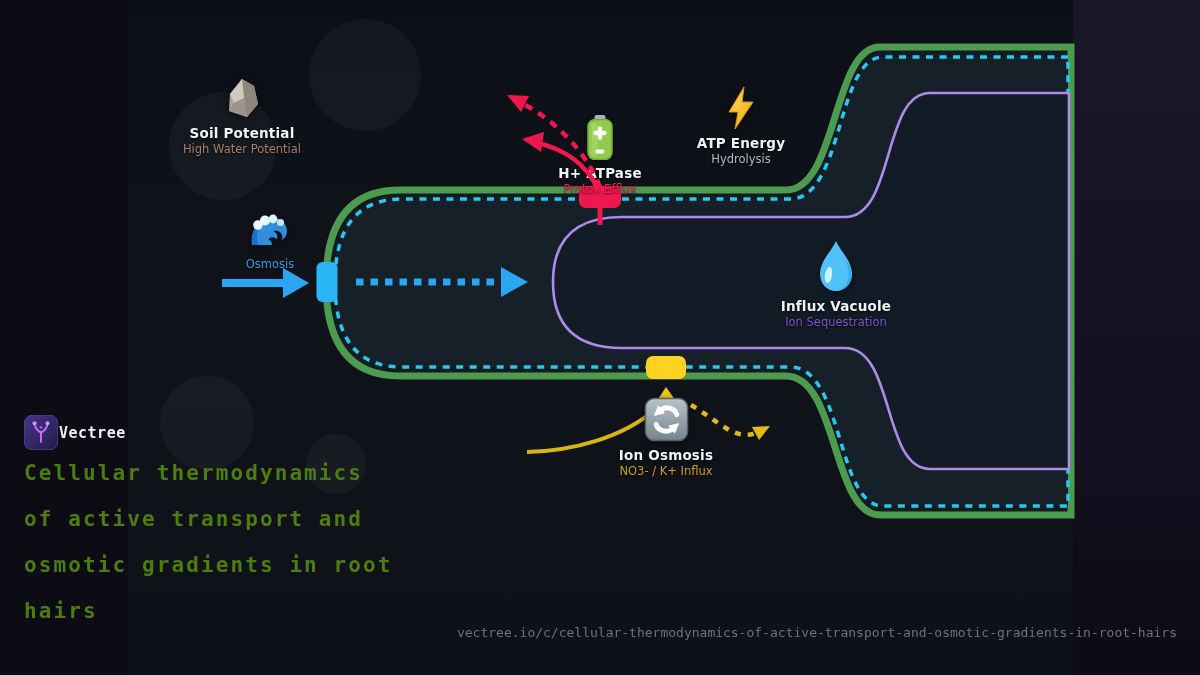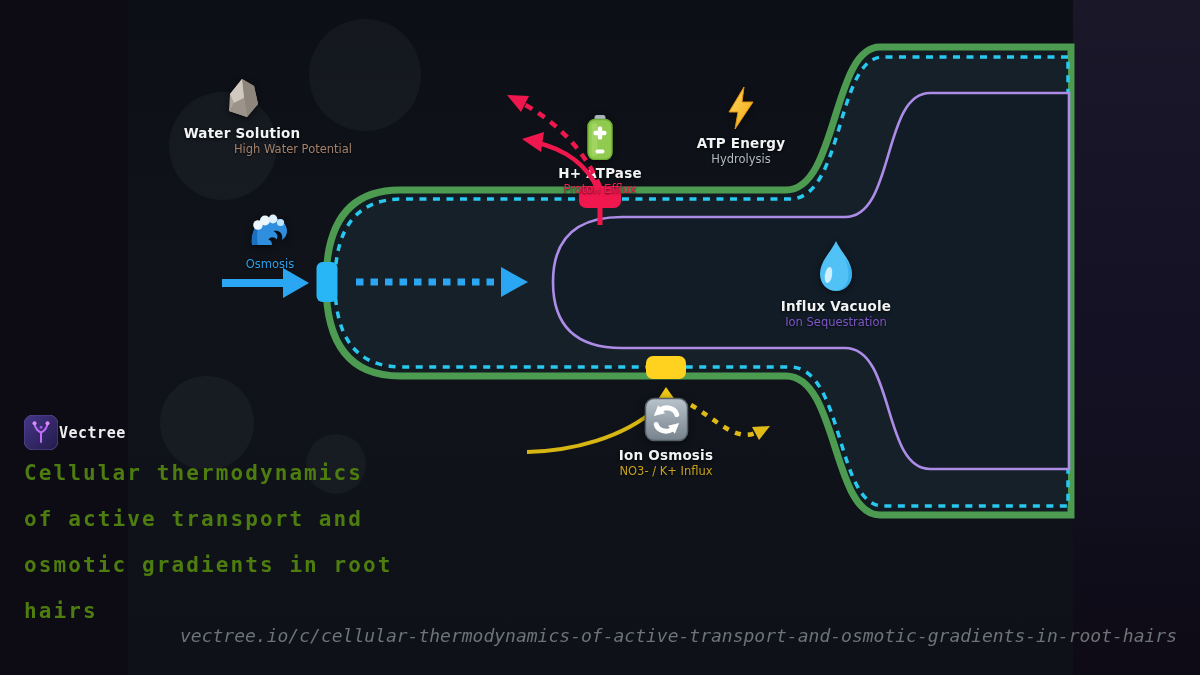--- a/index.html
+++ b/index.html
@@ -9,30 +9,30 @@
           background:linear-gradient(180deg,#0c0f15 0%,#10141a 45%,#0e1117 100%);}
   .side-strip{position:absolute;left:1073px;top:0;width:127px;height:675px;
           background:linear-gradient(180deg,#1a1729 0%,#151226 45%,#0e0b16 100%);}
   .deco{position:absolute;border-radius:50%;background:rgba(185,200,225,0.05);}
   svg.layer{position:absolute;left:0;top:0;pointer-events:none;}
   .node{position:absolute;transform:translateX(-50%);text-align:center;z-index:4;width:220px;}
   .node .icon{display:inline-block;filter:drop-shadow(0 2px 3px rgba(0,0,0,.55));}
   .node .label{font-weight:bold;font-size:13.5px;color:#f2f3f5;letter-spacing:.2px;
                text-shadow:0 1px 3px rgba(0,0,0,.9);line-height:15px;margin-top:2px;}
   .node .sub{font-size:11.5px;line-height:14px;margin-top:1px;text-shadow:0 1px 2px rgba(0,0,0,.8);}
-  .sub-soil{color:#a3806c;text-align:right;} .sub-aqua{color:#2b9fe8;} .sub-atpase{color:#ee2150;}
+  .sub-soil{color:#a3806c;} .sub-aqua{color:#2b9fe8;} .sub-atpase{color:#ee2150;}
   .sub-atp{color:#b4bac1;} .sub-vac{color:#7e57c8;} .sub-sym{color:#c8a21c;}
   .brand{position:absolute;left:24px;top:415px;display:flex;align-items:center;z-index:6;}
   .brand-name{margin-left:1px;font-family:"DejaVu Sans Mono",monospace;font-weight:bold;
               font-size:15px;color:#eceef0;letter-spacing:.5px;}
   .title{position:absolute;left:24px;top:450px;width:376px;z-index:6;
          font-family:"DejaVu Sans Mono",monospace;font-weight:bold;font-size:21px;
          line-height:46px;letter-spacing:2.1px;color:#4d7c0f;}
   .footer-url{position:absolute;right:23px;top:625px;z-index:6;
-         font-family:"DejaVu Sans Mono",monospace;font-size:18px;color:#6e7379;font-style:italic;}
+         font-family:"DejaVu Sans Mono",monospace;font-size:13px;color:#6e7379;}
 </style>
 </head>
 <body>
 
 <div class="stage">
 
   <div class="canvas">
     <div class="deco" style="left:181px;top:19px;width:112px;height:112px;"></div>
     <div class="deco" style="left:41px;top:92px;width:108px;height:108px;"></div>
     <div class="deco" style="left:32px;top:376px;width:94px;height:94px;"></div>
@@ -57,21 +57,21 @@
     <rect x="646" y="356" width="40" height="23" rx="7" fill="#ffd21f"></rect>
   </svg>
 
   <div class="node" style="left:242px;top:76px;">
     <svg class="icon" width="42" height="44" viewBox="0 0 42 44">
       <path d="M9 18 L21 3 L33 10 L37 28 L26 41 L8 35 Z" fill="#aca49a"></path>
       <path d="M21 3 L33 10 L37 28 L26 41 L23 22 Z" fill="#8e867c"></path>
       <path d="M9 18 L21 3 L23 22 L13 27 Z" fill="#cfc9bf"></path>
       <path d="M13 27 L23 22 L26 41 L8 35 Z" fill="#9c948a"></path>
     </svg>
-    <div class="label">Water Solution</div>
+    <div class="label">Soil Potential</div>
     <div class="sub sub-soil">High Water Potential</div>
   </div>
 
   <div class="node" style="left:270px;top:212px;">
     <svg class="icon" width="40" height="40" viewBox="0 0 40 40">
       <path d="M2 33 C0 18 9 6 22 6 C31 6 37 12 37 19 C37 23 35 26 32 28 C33.5 21.5 29 17.5 23.5 19 C27 21 28.5 24 26.5 27.5 C24.5 24.5 20.5 24.5 18.5 27.5 C21 28.5 22.3 30.5 21.8 33 Z" fill="#2f8ede"></path>
       <path d="M2 33 C1 24 4 14 11 9 C7 16 6 25 8 33 Z" fill="#1b6fc0"></path>
       <circle cx="8" cy="13" r="4.8" fill="#ecf6fd"></circle>
       <circle cx="15" cy="8.5" r="5" fill="#ecf6fd"></circle>
       <circle cx="23" cy="7" r="4.4" fill="#dceffa"></circle>

